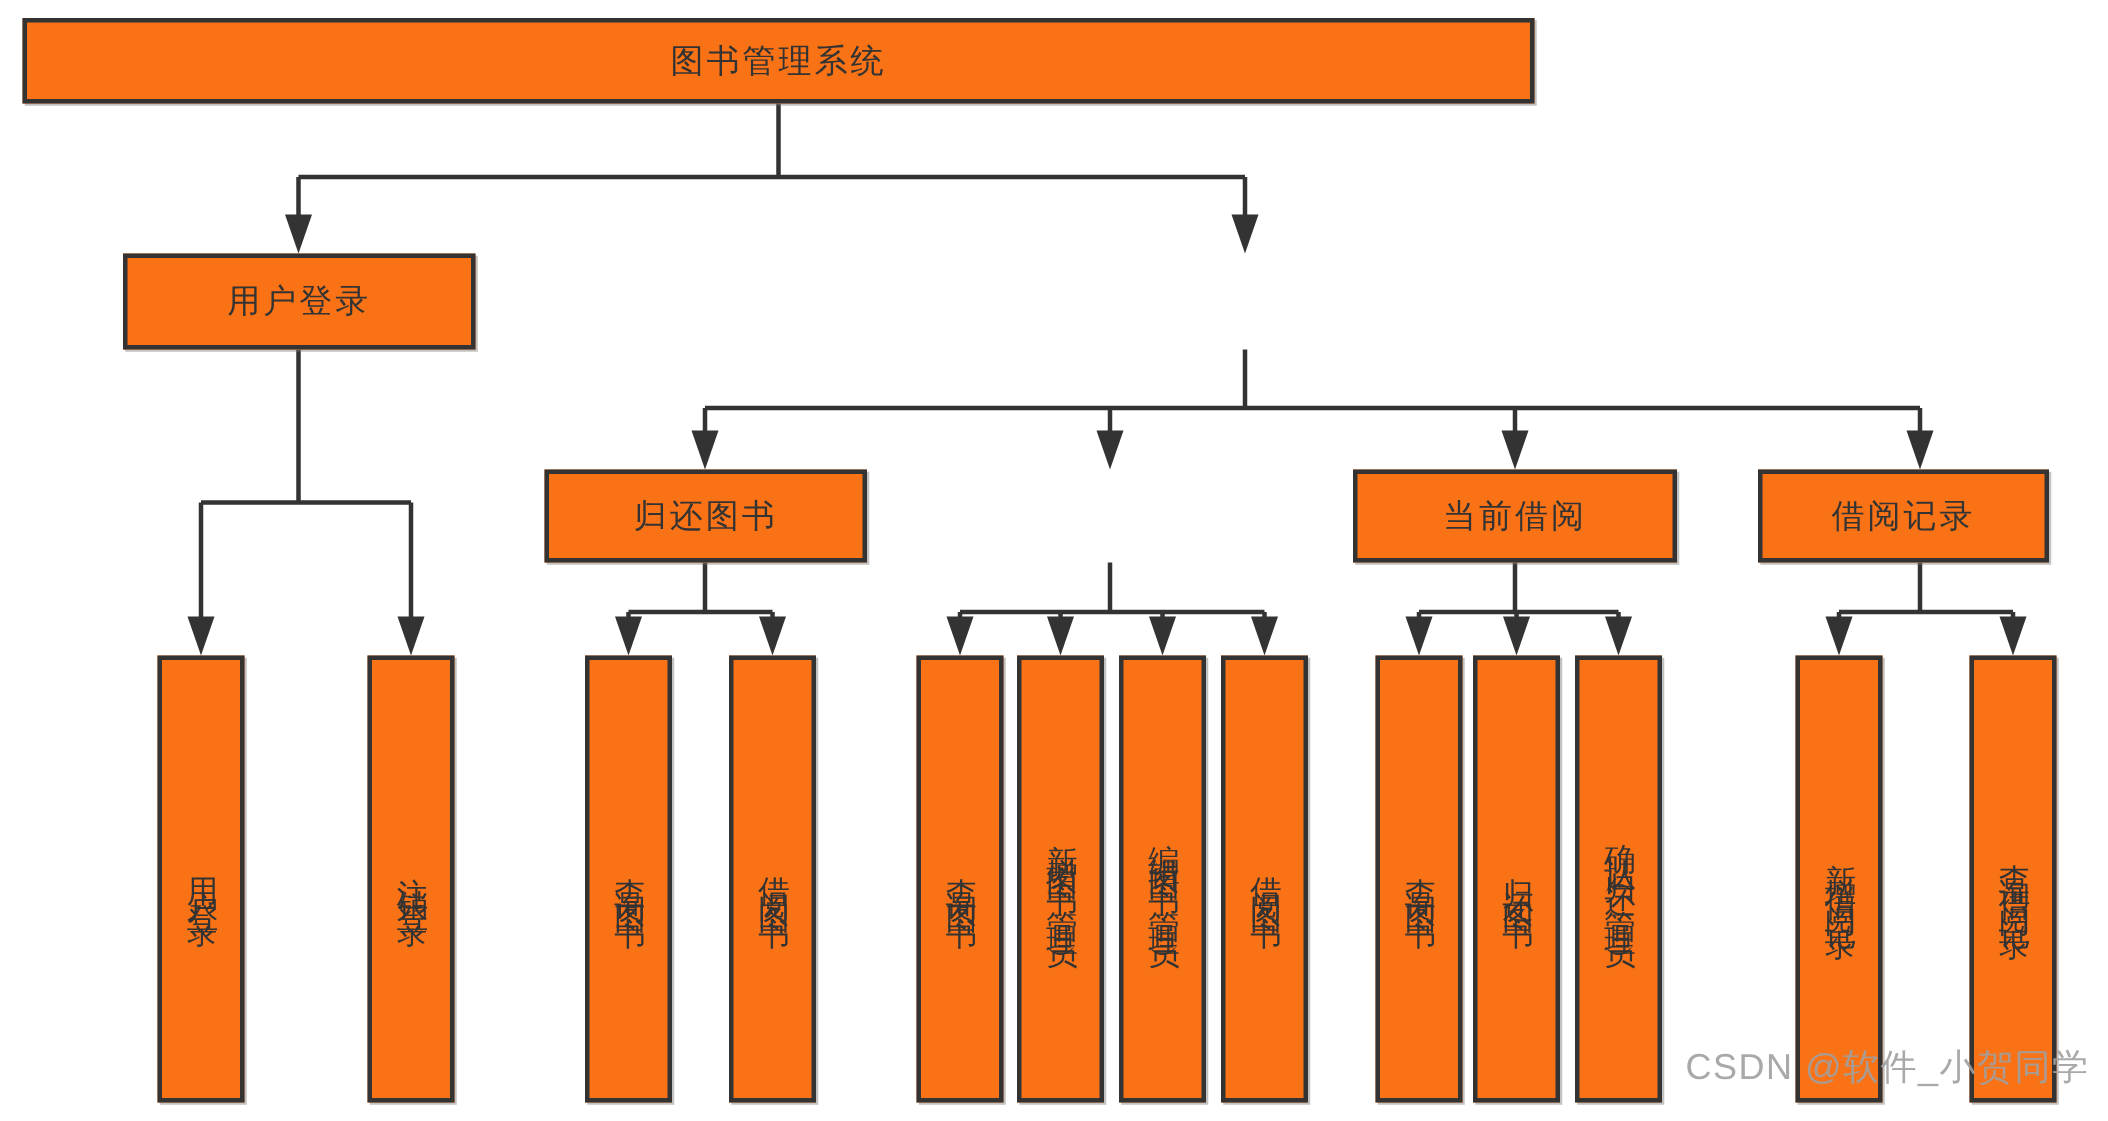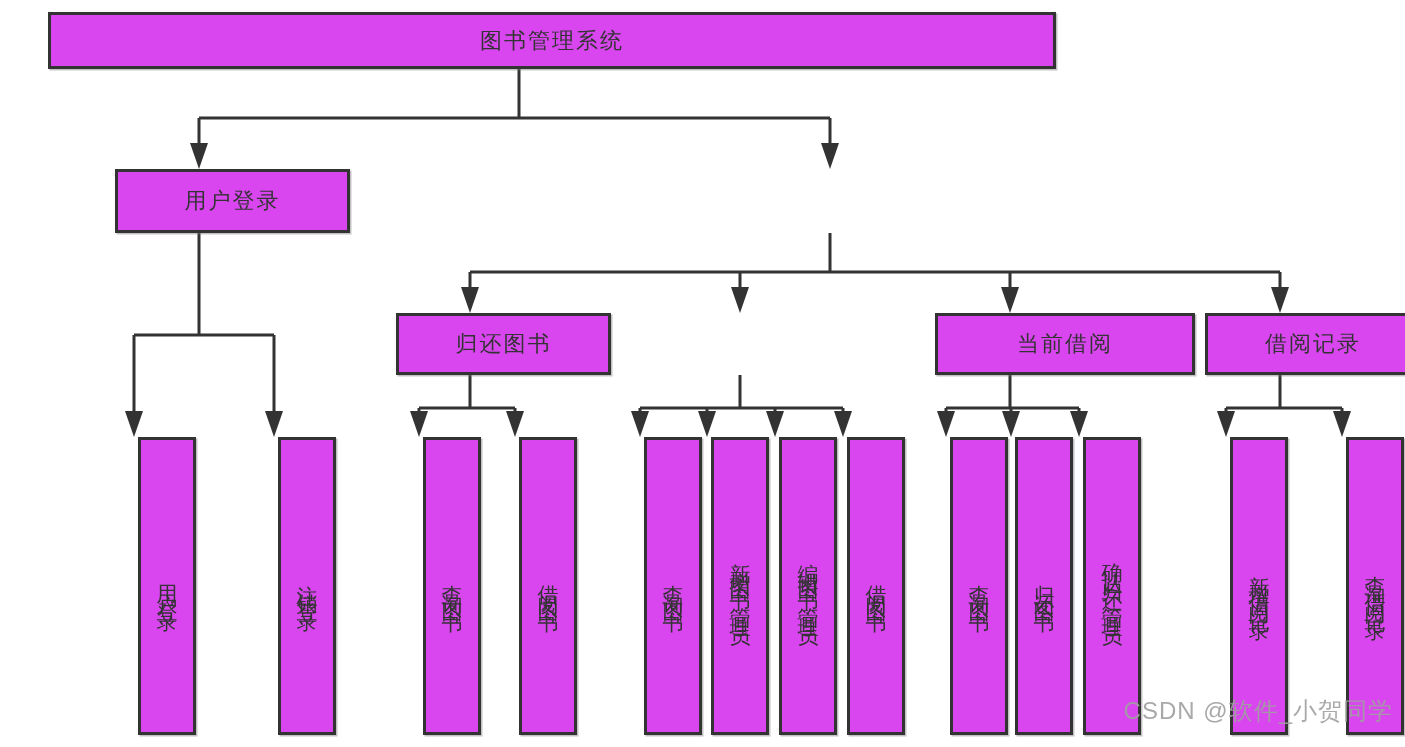--- a/index.html
+++ b/index.html
@@ -18,27 +18,26 @@
   #connectors {
     position: absolute;
     left: 0; top: 0;
     width: 1405px;
     height: 747px;
   }
   .node {
     position: absolute;
     box-sizing: border-box;
     border: 3px solid #333333;
-    background: #d946ef;
+    background: #f97316;
     display: flex;
     align-items: center;
     justify-content: center;
     color: #333333;
     box-shadow: 1.5px 1.5px 0 rgba(120,120,120,0.45);
-    margin-left: 33px;
   }
   .hlabel {
     font-size: 22px;
     letter-spacing: 2px;
     color: #333333;
     white-space: nowrap;
   }
   .vlabel {
     writing-mode: vertical-rl;
     text-orientation: mixed;
@@ -58,22 +57,22 @@
     z-index: 5;
   }
   
   .n-root        { left: 15px;   top: 12px;  width: 1008px; height: 57px; }
   
   .n-user-login  { left: 82px;   top: 169px; width: 235px;  height: 64px; }
   .n-book-mgmt   { left: 712px;  top: 169px; width: 235px;  height: 64px; }
   
   .n-new-book    { left: 363px;  top: 313px; width: 215px;  height: 62px; }
   .n-book-borrow { left: 633px;  top: 313px; width: 214px;  height: 62px; }
-  .n-cur-borrow  { left: 902px;  top: 313px; width: 260px;  height: 62px; }
-  .n-borrow-rec  { left: 1172px; top: 313px; width: 216px;  height: 62px; }
+  .n-cur-borrow  { left: 902px;  top: 313px; width: 216px;  height: 62px; }
+  .n-borrow-rec  { left: 1172px; top: 313px; width: 194px;  height: 62px; }
   
   .leaf { top: 437px; width: 58px; height: 298px; }
   .n-leaf-login      { left: 105px; }
   .n-leaf-logout     { left: 245px; }
   .n-leaf-nb-query   { left: 390px; }
   .n-leaf-nb-borrow  { left: 486px; }
   .n-leaf-bb-query   { left: 611px; }
   .n-leaf-bb-add     { left: 678px; }
   .n-leaf-bb-edit    { left: 746px; }
   .n-leaf-bb-borrow  { left: 814px; }

